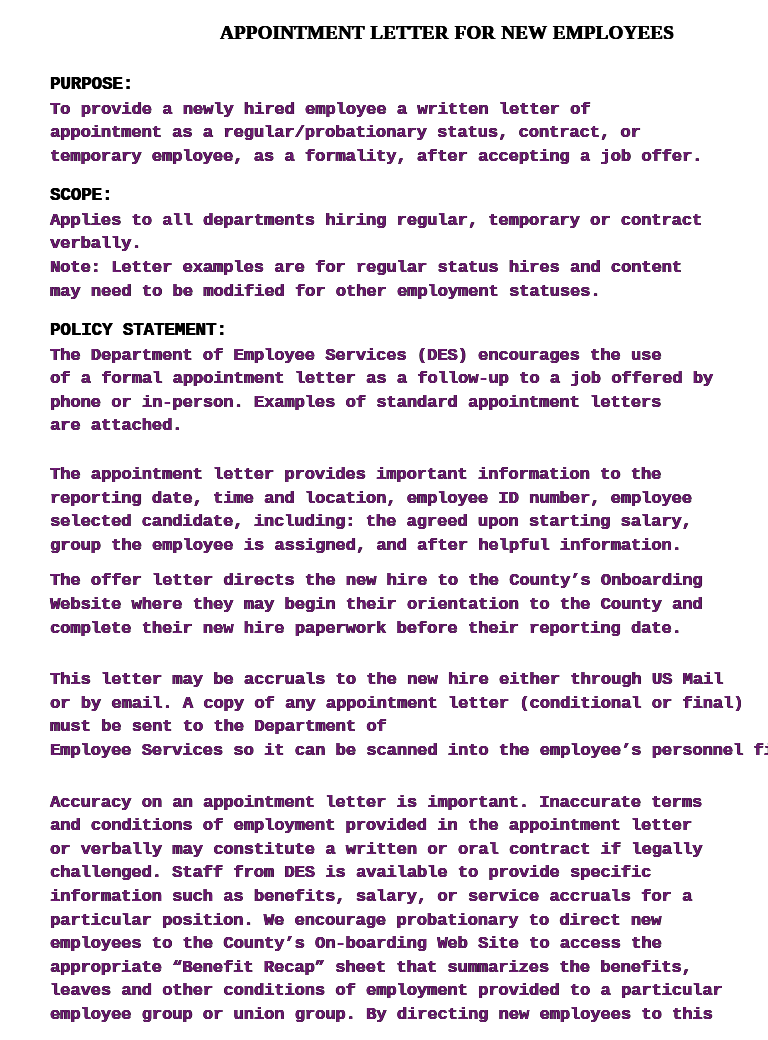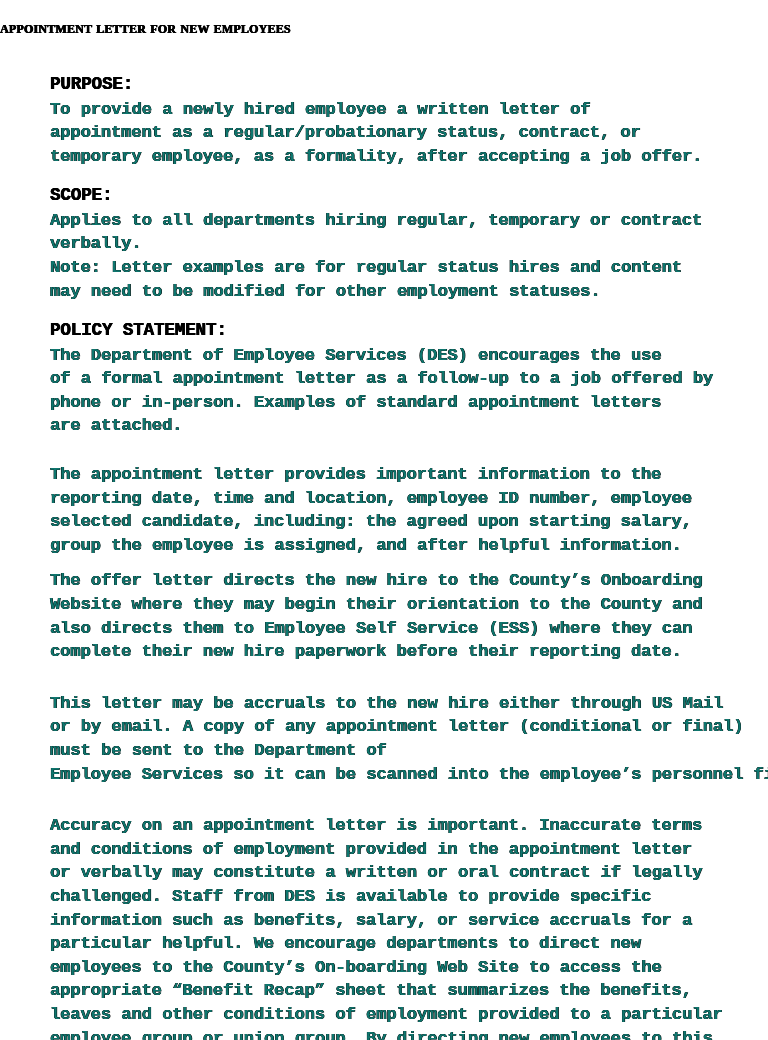--- a/index.html
+++ b/index.html
@@ -23,23 +23,23 @@
     background: #ffffff;
     box-sizing: border-box;
   }
 
   
   .doc-title {
     position: absolute;
     top: 22px;
     left: 0;
     width: 674px;
-    text-align: left;
+    text-align: right;
     font-weight: bold;
-    font-size: 12px;
+    font-size: 19px;
     letter-spacing: 0.2px;
     word-spacing: 1px;
     color: #000000;
     text-shadow: 0.45px 0 0 #000, -0.35px 0 0 #000, 0 0.35px 0 #000;
   }
 
   
   .body-block {
     position: absolute;
     top: 73px;
@@ -65,21 +65,21 @@
     margin: 0 0 1px 0;
   }
 
   .para {
     margin: 0;
     font-weight: bold;
     font-size: 17.2px;
     line-height: 23.6px;
     letter-spacing: -0.15px;
     word-spacing: 0.2px;
-    color: #0f766e;
+    color: #701a75;
     text-shadow: 0.4px 0 0 #0a0a0a, -0.3px 0 0 #0a0a0a, 0 0.3px 0 #0a0a0a;
   }
   .para .ln { display: block; white-space: nowrap; }
 </style>
 </head>
 <body>
 
 <div class="page">
 
   <div class="doc-title">APPOINTMENT LETTER FOR NEW EMPLOYEES</div>
@@ -121,42 +121,41 @@
         <span class="ln">reporting date, time and location, employee ID number, employee</span>
         <span class="ln">selected candidate, including: the agreed upon starting salary,</span>
         <span class="ln">group the employee is assigned, and after helpful information.</span>
       </p>
     </div>
 
     <div class="section gap-l">
       <p class="para">
         <span class="ln">The offer letter directs the new hire to the County’s Onboarding</span>
         <span class="ln">Website where they may begin their orientation to the County and</span>
-        <span class="ln">also directs them to Employee Self Service (ESS) where they can</span>
         <span class="ln">complete their new hire paperwork before their reporting date.</span>
       </p>
     </div>
 
     <div class="section gap-l">
       <p class="para">
         <span class="ln">This letter may be accruals to the new hire either through US Mail</span>
         <span class="ln">or by email. A copy of any appointment letter (conditional or final)</span>
         <span class="ln">must be sent to the Department of</span>
         <span class="ln">Employee Services so it can be scanned into the employee’s personnel file.</span>
       </p>
     </div>
 
     <div class="section">
       <p class="para">
         <span class="ln">Accuracy on an appointment letter is important. Inaccurate terms</span>
         <span class="ln">and conditions of employment provided in the appointment letter</span>
         <span class="ln">or verbally may constitute a written or oral contract if legally</span>
         <span class="ln">challenged. Staff from DES is available to provide specific</span>
         <span class="ln">information such as benefits, salary, or service accruals for a</span>
-        <span class="ln">particular helpful. We encourage departments to direct new</span>
+        <span class="ln">particular position. We encourage probationary to direct new</span>
         <span class="ln">employees to the County’s On-boarding Web Site to access the</span>
         <span class="ln">appropriate “Benefit Recap” sheet that summarizes the benefits,</span>
         <span class="ln">leaves and other conditions of employment provided to a particular</span>
         <span class="ln">employee group or union group. By directing new employees to this</span>
 
       </p>
     </div>
 
   </div>
 </div>

